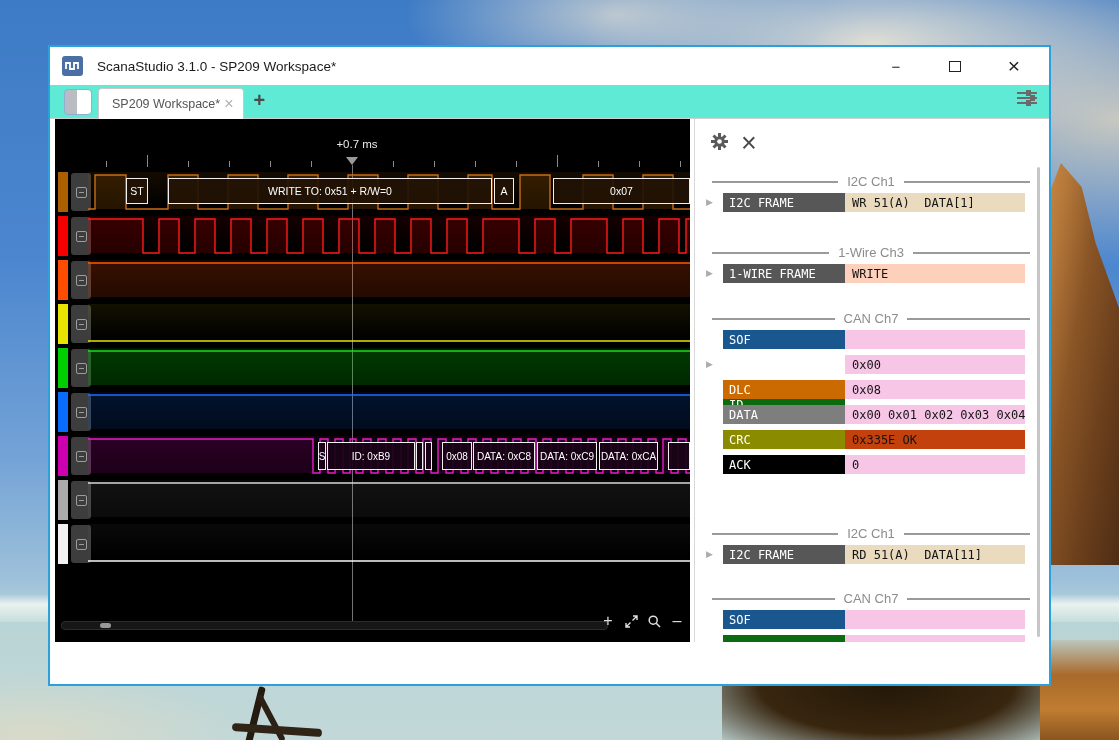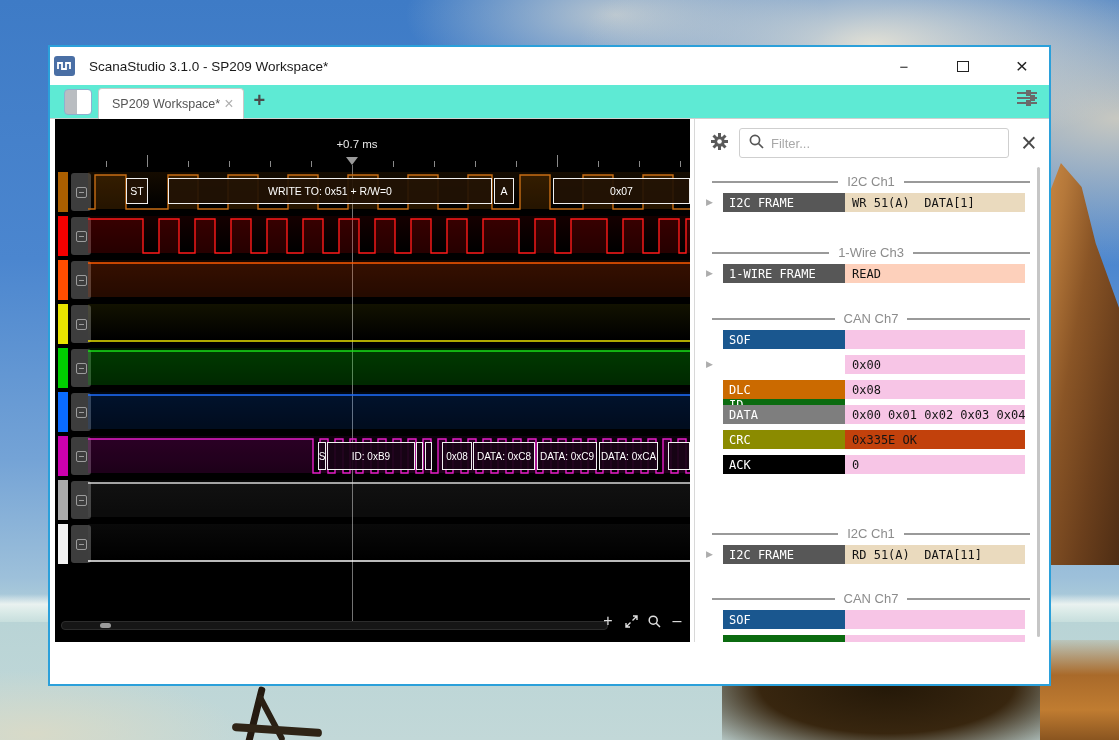--- a/index.html
+++ b/index.html
@@ -28,21 +28,21 @@
     clip-path: polygon(30% 0, 55% 6%, 72% 20%, 100% 36%, 100% 100%, 8% 100%, 0 80%, 13% 42%, 6% 13%);
     background: linear-gradient(100deg, #d28f45 0%, #b5783a 22%, #8a5526 45%, #6b3f1c 72%, #4e2d14 100%); }
   .driftwood1 { position:absolute; left:252px; top:686px; width:7px; height:58px; background:#241a10; transform:rotate(14deg); border-radius:3px; }
   .driftwood2 { position:absolute; left:268px; top:692px; width:6px; height:52px; background:#2a2014; transform:rotate(-28deg); border-radius:3px; }
   .driftwood3 { position:absolute; left:232px; top:726px; width:90px; height:8px; background:#2f2416; transform:rotate(4deg); border-radius:4px; }
 
   
   .appwindow { position:absolute; left:48px; top:45px; width:1003px; height:641px;
     border:2px solid #2ba0da; background:#ffffff; display:flex; flex-direction:column; }
 
-  .titlebar { height:38px; display:flex; align-items:center; padding:0 2px; background:#fff; flex:0 0 auto; }
+  .titlebar { height:38px; display:flex; align-items:center; padding:0 10px; background:#fff; flex:0 0 auto; }
   .applogo { width:21px; height:20px; border-radius:3px; background:#4a6fa5; margin-left:2px; display:flex; align-items:center; justify-content:center; }
   .apptitle { margin-left:14px; font-size:13.5px; color:#1a1a1a; }
   .winbtns { margin-left:auto; display:flex; align-items:center; gap:37px; padding-right:14px; }
   .winbtn { width:22px; height:22px; display:flex; align-items:center; justify-content:center; color:#222; cursor:default; }
   .btn-min { font-size:15px; }
   .btn-max span { width:12px; height:11px; border:1.4px solid #222; display:block; }
   .btn-close { font-size:21px; font-weight:300; }
 
   .tabbar { height:34px; display:flex; align-items:flex-end; background:#5eead4; border-bottom:1px solid #d0d0d0; padding-left:14px; flex:0 0 auto; position:relative; }
   .paneltoggle { width:28px; height:26px; margin-bottom:3px; border:1px solid #8fb0cf; border-radius:4px;
@@ -343,29 +343,20 @@
             <g stroke="#5a5a5a" stroke-width="3">
                 <line x1="9.5" y1="1" x2="9.5" y2="18"></line>
                 <line x1="1" y1="9.5" x2="18" y2="9.5"></line>
                 <line x1="3.5" y1="3.5" x2="15.5" y2="15.5"></line>
                 <line x1="15.5" y1="3.5" x2="3.5" y2="15.5"></line>
               </g>
             <circle cx="9.5" cy="9.5" r="5.2" fill="#5a5a5a"></circle>
               <circle cx="9.5" cy="9.5" r="2.3" fill="#ffffff"></circle>
           </svg>
         </div>
-        <div class="searchbox">
-          <span class="searchmag">
-            <svg width="15" height="15" viewBox="0 0 15 15">
-                <circle cx="6" cy="6" r="4.6" fill="none" stroke="#555" stroke-width="1.7"></circle>
-                <line x1="9.5" y1="9.5" x2="14" y2="14" stroke="#555" stroke-width="1.7"></line>
-              </svg>
-          </span>
-          <input type="text" placeholder="Filter..." style="">
-        </div>
         <div class="panelclose">×</div>
       </div>
       <div class="decoderlist" id="decoderlist">
           <div class="sechead" style="top: 10px;">
             <div class="line"></div>
             <span>I2C Ch1</span>
             <div class="line"></div>
           </div>
           <div class="drow" style="top: 29px;">
             <div class="exp">▶</div>
@@ -373,21 +364,21 @@
             <div class="val" style="background: rgb(234, 218, 190);">WR 51(A)  DATA[1]</div>
           </div>
           <div class="sechead" style="top: 81px;">
             <div class="line"></div>
             <span>1-Wire Ch3</span>
             <div class="line"></div>
           </div>
           <div class="drow" style="top: 100px;">
             <div class="exp">▶</div>
             <div class="lab" style="background: rgb(87, 87, 87);">1-WIRE FRAME</div>
-            <div class="val" style="background: rgb(253, 208, 187);">READ</div>
+            <div class="val" style="background: rgb(253, 208, 187);">WRITE</div>
           </div>
           <div class="sechead" style="top: 147px;">
             <div class="line"></div>
             <span>CAN Ch7</span>
             <div class="line"></div>
           </div>
           <div class="drow" style="top: 166px;">
             <div class="lab" style="background: rgb(26, 87, 143);">SOF</div>
             <div class="val" style="background: rgb(247, 197, 230);"></div>
           </div>

